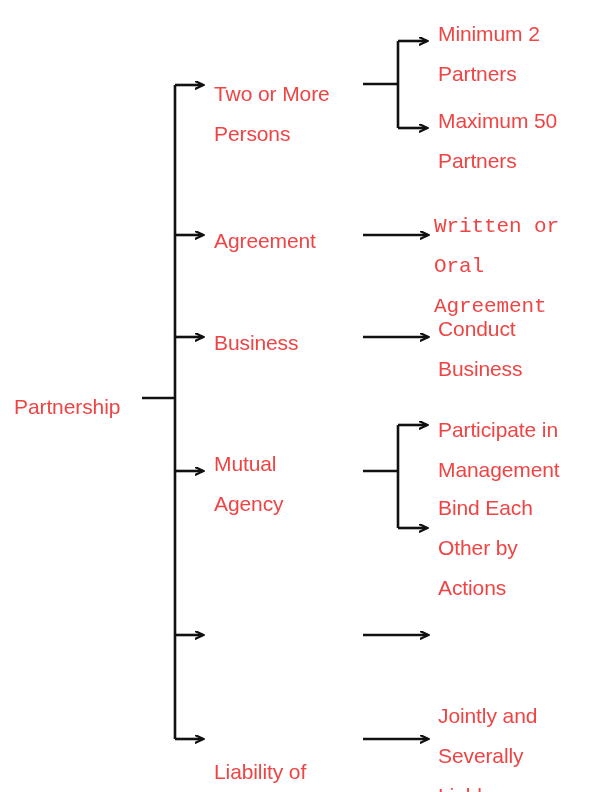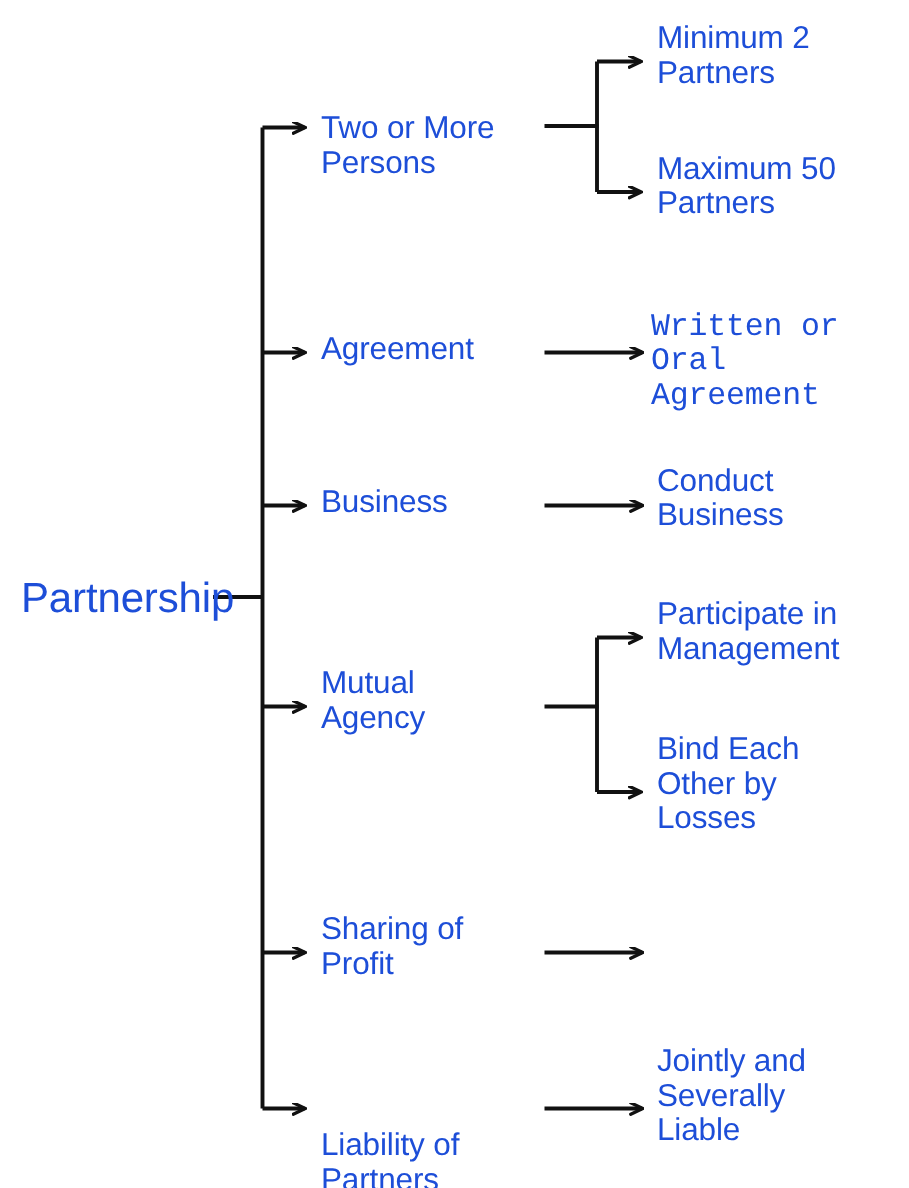--- a/index.html
+++ b/index.html
@@ -17,29 +17,29 @@
   }
   #connectors {
     position: absolute;
     left: 0;
     top: 0;
     width: 606px;
     height: 792px;
   }
   .node-label {
     position: absolute;
-    color: #1d4ed8;
+    color: #ef4444;
     font-family: "Liberation Sans", sans-serif;
     font-size: 21px;
-    line-height: 23px;
+    line-height: 40px;
     white-space: pre-line;
     letter-spacing: -0.1px;
   }
   .root-label {
-    font-size: 28px;
+    font-size: 21px;
   }
   .lvl1-label { }
   .lvl2-label { }
 </style>
 </head>
 <body>
 
 <div id="canvas">
 
   <svg id="connectors" viewBox="0 0 606 792" xmlns="http://www.w3.org/2000/svg">
@@ -87,43 +87,41 @@
   <div class="node-label lvl1-label" style="left:214px; top:58px;margin-top:16px;">Two or More
 Persons</div>
 
   <div class="node-label lvl1-label" style="left:214px; top:221px;">Agreement</div>
 
   <div class="node-label lvl1-label" style="left:214px; top:323px;">Business</div>
 
   <div class="node-label lvl1-label" style="left:214px; top:444px;">Mutual
 Agency</div>
 
-  <div class="node-label lvl1-label" style="left:214px; top:608px;">Sharing of
-Profit</div>
 
   <div class="node-label lvl1-label" style="left:214px; top:752px;">Liability of
 Partners</div>
 
   <div class="node-label lvl2-label" style="left:438px; top:14px;">Minimum 2
 Partners</div>
 
   <div class="node-label lvl2-label" style="left:438px; top:101px;">Maximum 50
 Partners</div>
 
   <div class="node-label lvl2-label" style="left:434px; top:207px;font-family:Liberation Mono, monospace;">Written or Oral
 Agreement</div>
 
   <div class="node-label lvl2-label" style="left:438px; top:309px;">Conduct
 Business</div>
 
-  <div class="node-label lvl2-label" style="left:438px; top:398px;">Participate in
+  <div class="node-label lvl2-label" style="left:438px; top:410px;">Participate in
 Management</div>
 
   <div class="node-label lvl2-label" style="left:438px; top:488px;">Bind Each
 Other by
-Losses</div>
+Actions</div>
 
 
   <div class="node-label lvl2-label" style="left:438px; top:696px;">Jointly and
 Severally
 Liable</div>
 
 </div>
 
 </body></html>

